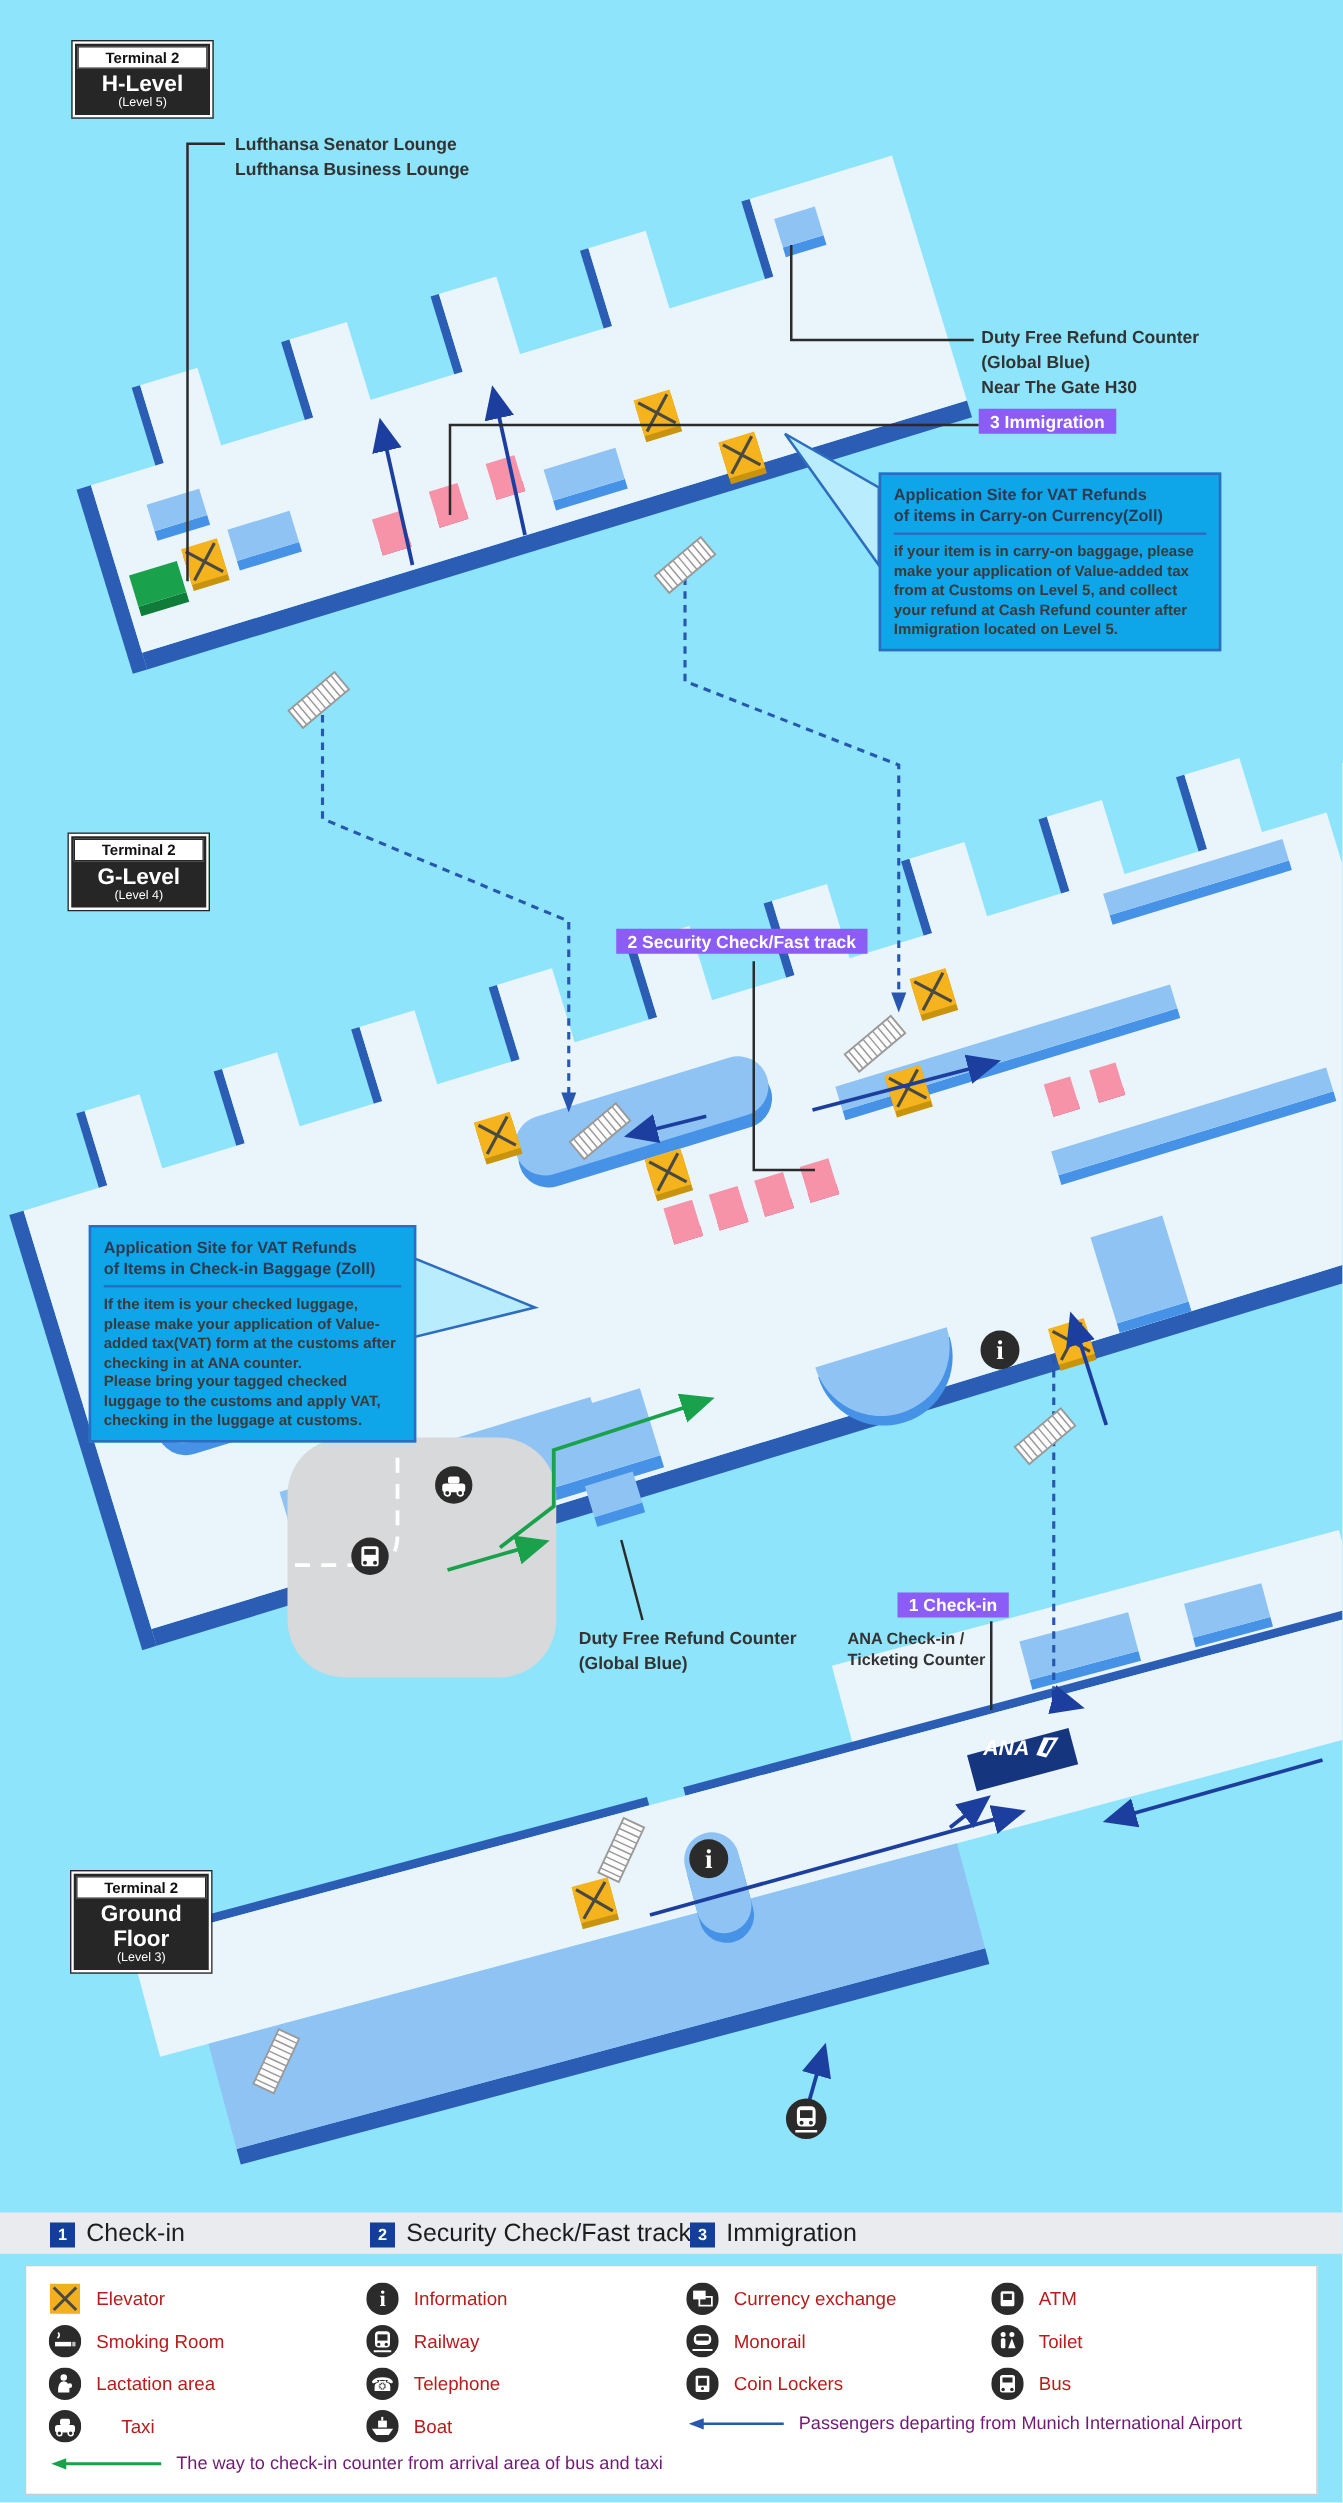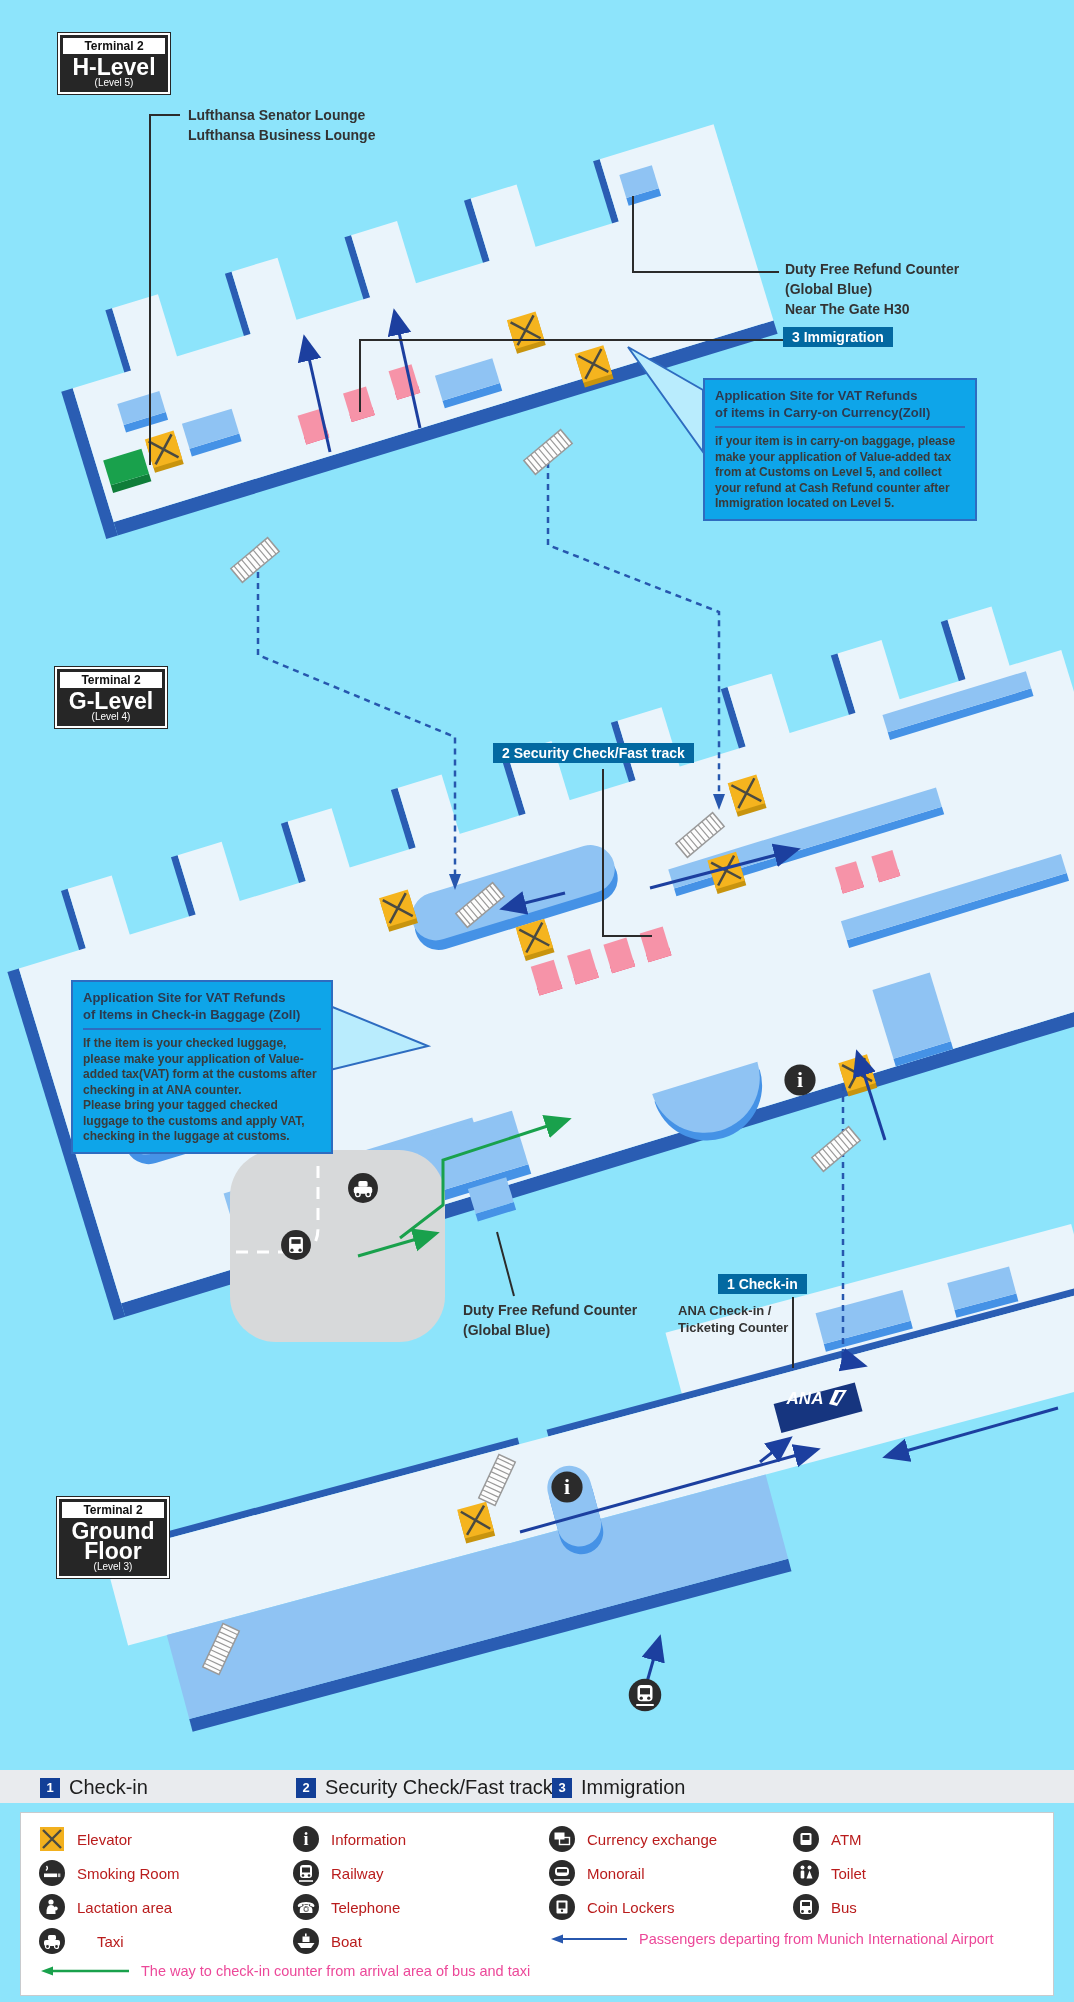--- a/index.html
+++ b/index.html
@@ -15,37 +15,37 @@
   .greentop{fill:#19a14c;}
   .greenfront{fill:#0f7d39;}
   .lead{stroke:#2b2b2b;stroke-width:2;fill:none;}
   .dash{stroke:#2757ae;stroke-width:2.5;fill:none;stroke-dasharray:6 5;}
   .navyarrow{stroke:#1c3f9f;stroke-width:3;fill:none;}
   .greenarrow{stroke:#19a14c;stroke-width:3;fill:none;}
   
   .ov{position:absolute;}
   .lvlbox{background:#262626;border:2px solid #fff;outline:1px solid #262626;width:108px;text-align:center;padding-bottom:4px;}
   .lvlbox .t2{background:#fff;color:#111;font-size:12px;font-weight:bold;padding:1px 0;margin:2px 2px 2px 2px;border:1px solid #262626;}
-  .lvlbox .nm{color:#fff;font-size:23px;font-weight:bold;line-height:20px;}
+  .lvlbox .nm{color:#fff;font-size:18px;font-weight:bold;line-height:20px;}
   .lvlbox .sub{color:#fff;font-size:10px;line-height:11px;}
   .ann{color:#333;font-size:14px;font-weight:bold;line-height:20px;white-space:nowrap;}
-  .chip{background:#0369a1;color:#fff;font-weight:bold;font-size:14px;padding:2px 9px;white-space:nowrap;}
+  .chip{background:#8b5cf6;color:#fff;font-weight:bold;font-size:14px;padding:2px 9px;white-space:nowrap;}
   .vat{background:#0ea5e9;border:2px solid #2e6cc0;padding:7px 10px;color:#2c3a50;}
   .vat .vtitle{font-size:13px;font-weight:bold;line-height:17px;}
   .vat .vdiv{height:2px;background:#2e6cc0;margin:5px 0 6px 0;}
   .vat .vbody{font-size:12px;font-weight:bold;line-height:15.5px;color:#3a3a3a;}
   .legendbar{background:#e9ebee;}
   .lb-item{position:absolute;top:6px;display:flex;align-items:center;gap:9px;}
   .numchip{width:20px;height:20px;background:#123f97;color:#fff;font-weight:bold;font-size:13px;display:inline-flex;align-items:center;justify-content:center;}
   .lb-label{font-size:20px;color:#1d1d1d;text-align:center;}
   .panel{background:#fff;border:1px solid #c8cbce;}
   .li{position:absolute;display:flex;align-items:center;gap:12px;height:28px;}
   .li .llabel{font-size:15px;color:#b91c1c;}
   .arrowrow{position:absolute;display:flex;align-items:center;gap:10px;}
-  .arrowrow .llabel{font-size:14.5px;color:#ec4899;}
+  .arrowrow .llabel{font-size:14.5px;color:#701a75;}
 </style>
 </head>
 <body>
 
 <div class="stage">
 
 <svg class="map" width="1074" height="1770" viewBox="0 0 1074 1770">
   <defs>
     <marker id="ah" markerWidth="10" markerHeight="10" refX="7" refY="4" orient="auto">
       <path d="M0,0 L9,4 L0,8 z" fill="#1c3f9f"></path>

